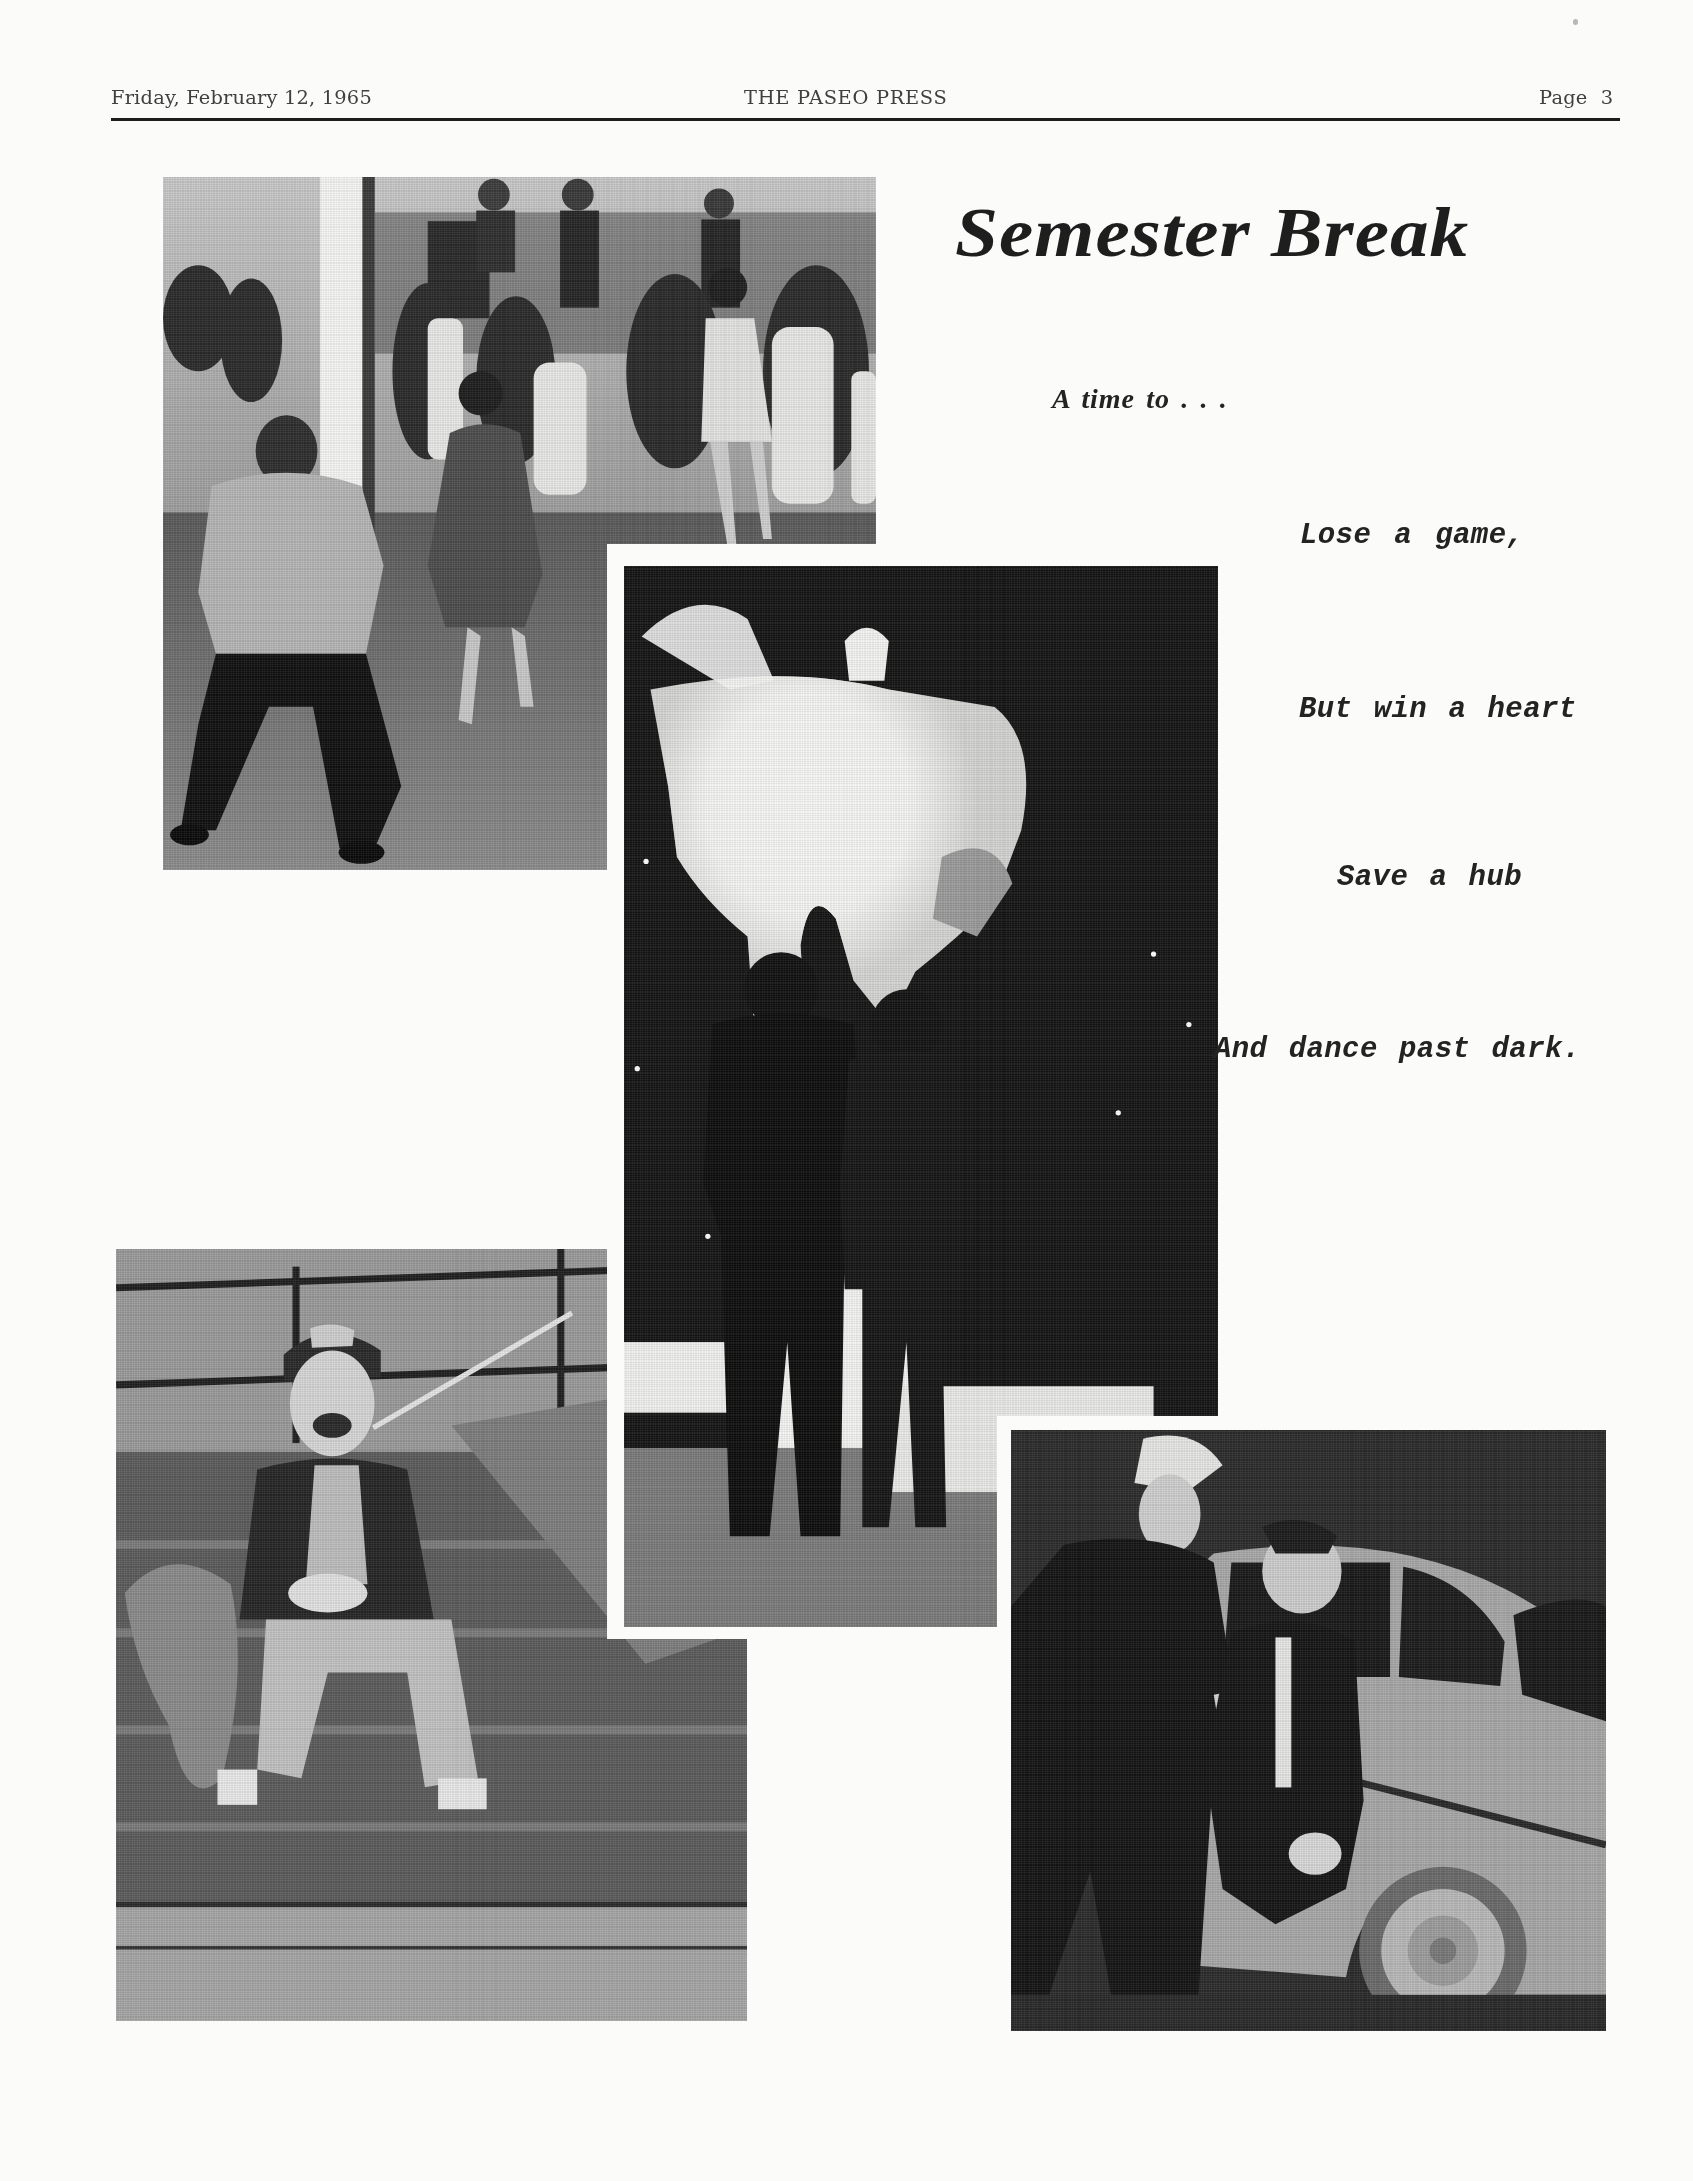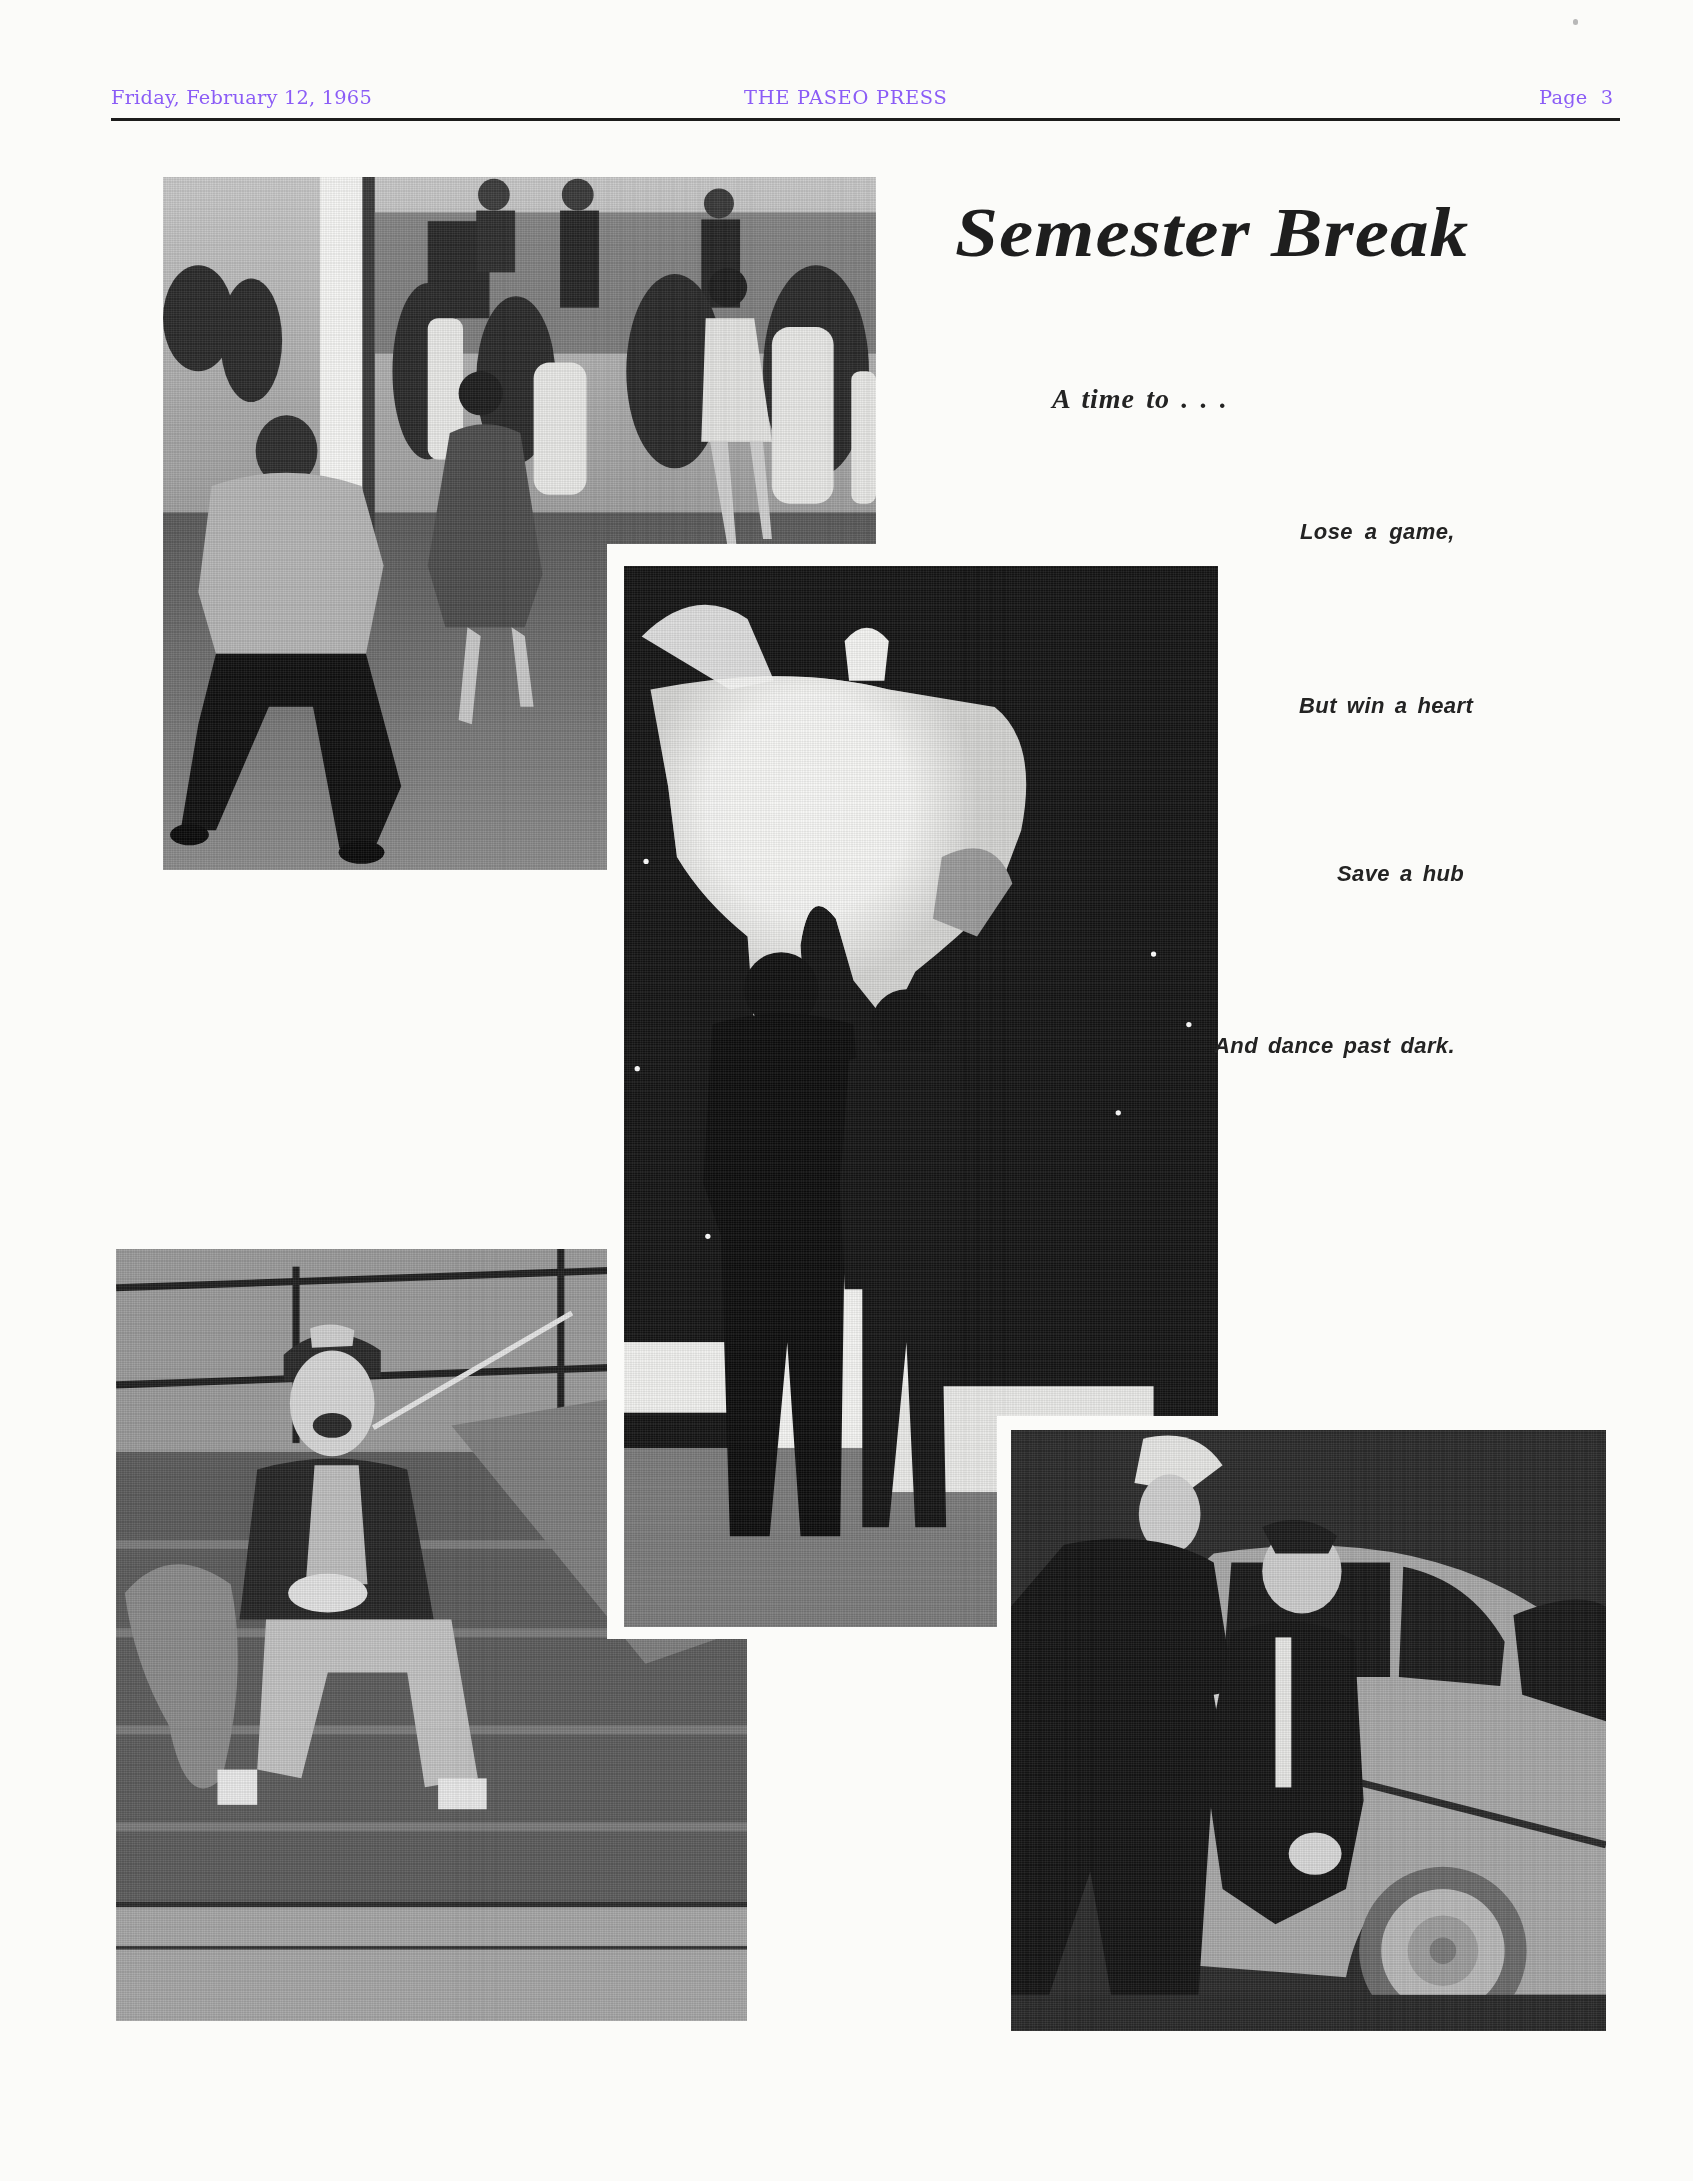--- a/index.html
+++ b/index.html
@@ -4,38 +4,38 @@
 <style>
   html, body { margin: 0; padding: 0; }
   body {
     width: 1694px; height: 2182px; position: relative; overflow: hidden;
     background: #fbfbf9;
     font-family: "DejaVu Serif", serif;
     color: #1a1a1a;
   }
 
   
-  .hdr { position: absolute; top: 86px; font-family: "DejaVu Serif", serif; font-size: 19.4px; color: #8b5cf6; letter-spacing: 0.2px; white-space: nowrap; }
+  .hdr { position: absolute; top: 86px; font-family: "DejaVu Serif", serif; font-size: 19.4px; color: #404040; letter-spacing: 0.2px; white-space: nowrap; }
   .hdr-date { left: 111px; }
   .hdr-title { left: 744px; width: 238px; text-align: left; letter-spacing: 0.7px; }
   .hdr-page { left: 1539px; word-spacing: 7px; }
   .hdr-rule { position: absolute; left: 111px; top: 118px; width: 1509px; height: 2.6px; background: #1c1c1c; }
   .speck { position: absolute; width: 5.3px; height: 5.3px; border-radius: 50%; background: #b8b8b8; }
 
   
   .headline {
     position: absolute; left: 955px; top: 199px;
     font-family: "Liberation Serif", serif; font-weight: bold; font-style: italic;
     font-size: 69px; line-height: 1; color: #1e1e1e; white-space: nowrap;
     transform-origin: left top; transform: scaleX(1.12);
     letter-spacing: 0.9px;
   }
   .poem {
-    position: absolute; font-family: Liberation Sans, sans-serif; font-style: italic; font-weight: bold;
-    font-size: 22px; line-height: 1; color: #232323; white-space: nowrap; letter-spacing: 0.4px;
+    position: absolute; font-family: Liberation Mono, monospace; font-style: italic; font-weight: bold;
+    font-size: 29px; line-height: 1; color: #232323; white-space: nowrap; letter-spacing: 0.4px;
   }
   .poem.l0 { left: 1052px; top: 385px; font-family: "Liberation Serif", serif; font-size: 28px; letter-spacing: 0.9px; word-spacing: 3.5px; }
   .poem.l1 { left: 1300px; top: 521px; word-spacing: 5.3px; }
   .poem.l2 { left: 1299px; top: 695px; word-spacing: 3.5px; }
   .poem.l3 { left: 1337px; top: 863px; word-spacing: 3.5px; }
   .poem.l4 { left: 1214px; top: 1035px; word-spacing: 3.5px; }
 
   
   .photo { position: absolute; overflow: hidden; }
   .photo svg { display: block; width: 100%; height: 100%; }

